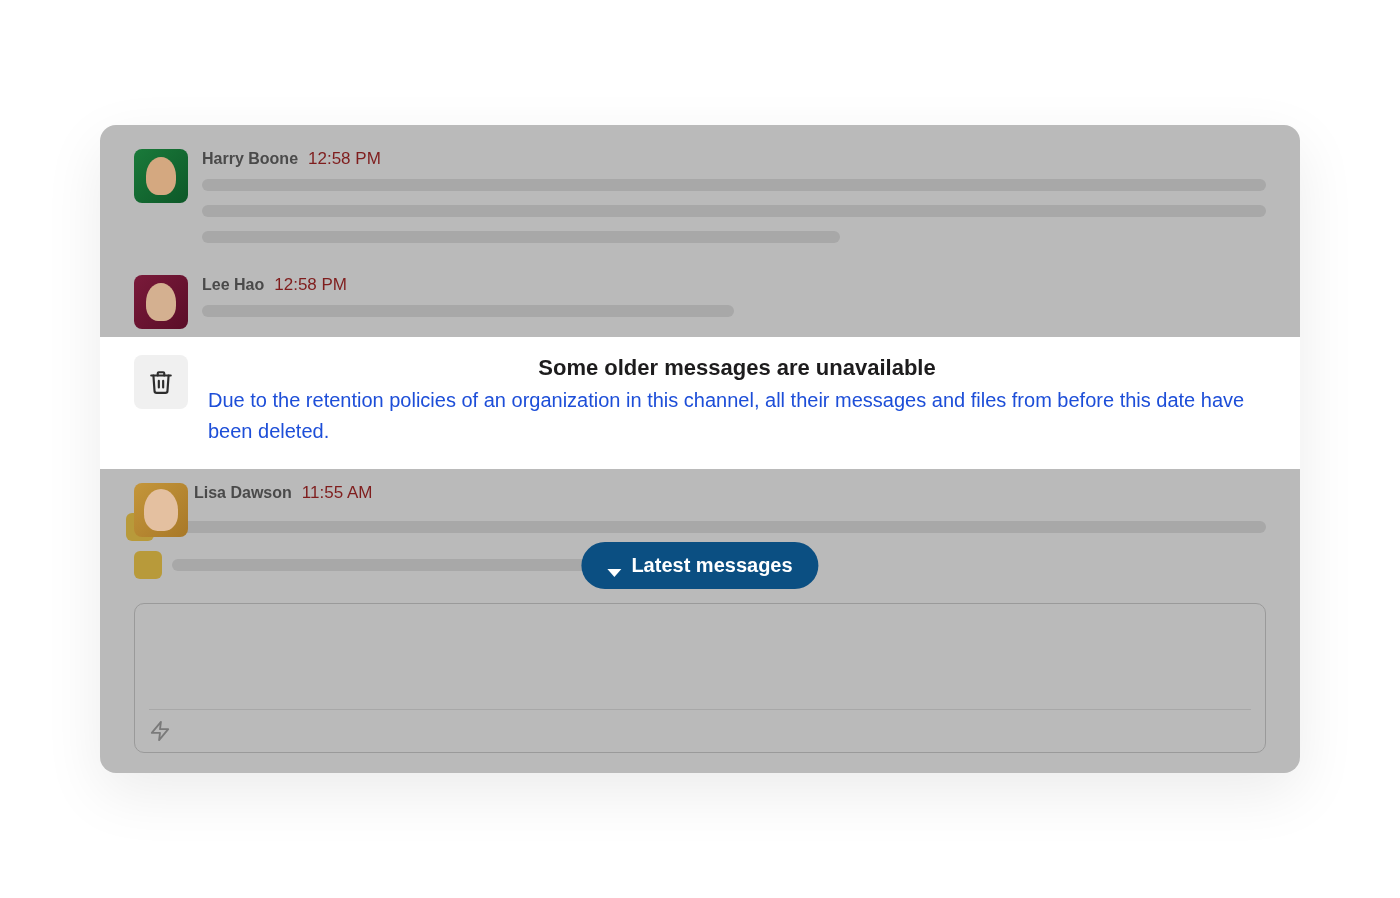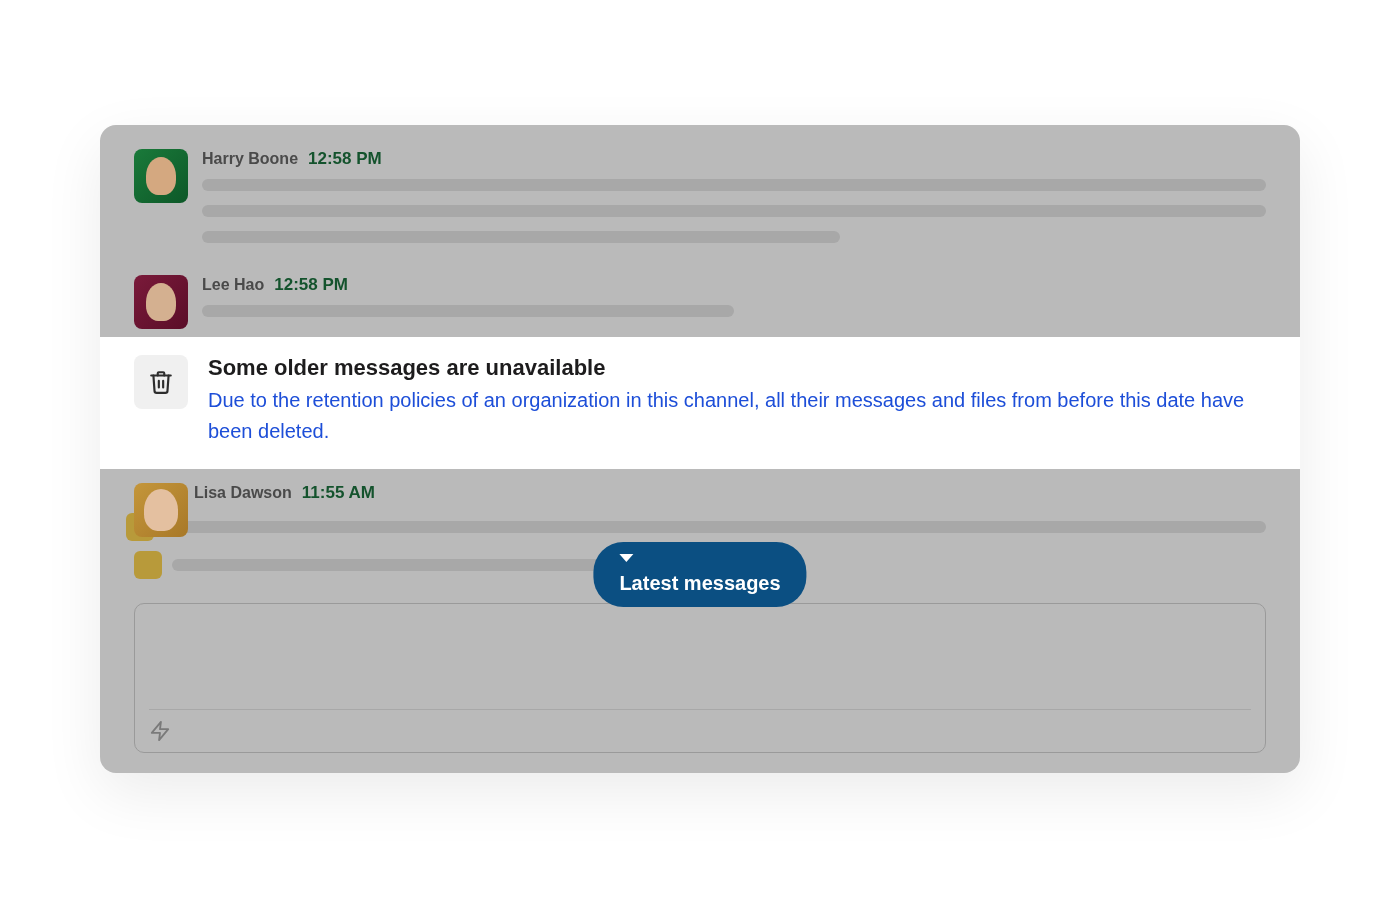--- a/index.html
+++ b/index.html
@@ -83,22 +83,22 @@
       gap: 10px;
       margin-bottom: 10px;
     }
     .author {
       font-weight: 800;
       font-size: 16px;
       color: #4a4a4a;
     }
     .timestamp {
       font-size: 17px;
-      color: #14532d;
-      font-weight: 700;
+      color: #7f1d1d;
+      font-weight: 400;
     }
     .placeholder-line {
       height: 12px;
       background: #a8a8a8;
       border-radius: 6px;
       margin-bottom: 14px;
     }
     .placeholder-line.full { width: 100%; }
     .placeholder-line.w60 { width: 60%; }
     .placeholder-line.w50 { width: 50%; }
@@ -122,44 +122,44 @@
       flex-shrink: 0;
     }
     .notice-content {
       flex: 1;
     }
     .notice-title {
       font-weight: 800;
       font-size: 22px;
       color: #1d1c1d;
       margin-bottom: 4px;
+      text-align: center;
     }
     .notice-body {
       font-size: 20px;
       color: #1d4ed8;
       line-height: 1.55;
     }
 
     .latest-messages-pill {
       position: absolute;
       left: 50%;
       transform: translateX(-50%);
       top: 417px;
       background: #0b4f82;
       color: #ffffff;
       padding: 12px 26px;
       border-radius: 30px;
       font-size: 20px;
       font-weight: 600;
       display: flex;
-      align-items: flex-start;
+      align-items: flex-end;
       gap: 10px;
       cursor: pointer;
       z-index: 10;
-      flex-direction: column;
     }
     .caret-down {
       width: 0;
       height: 0;
       border-left: 7px solid transparent;
       border-right: 7px solid transparent;
       border-top: 8px solid #ffffff;
     }
 
     .reaction-chip {

